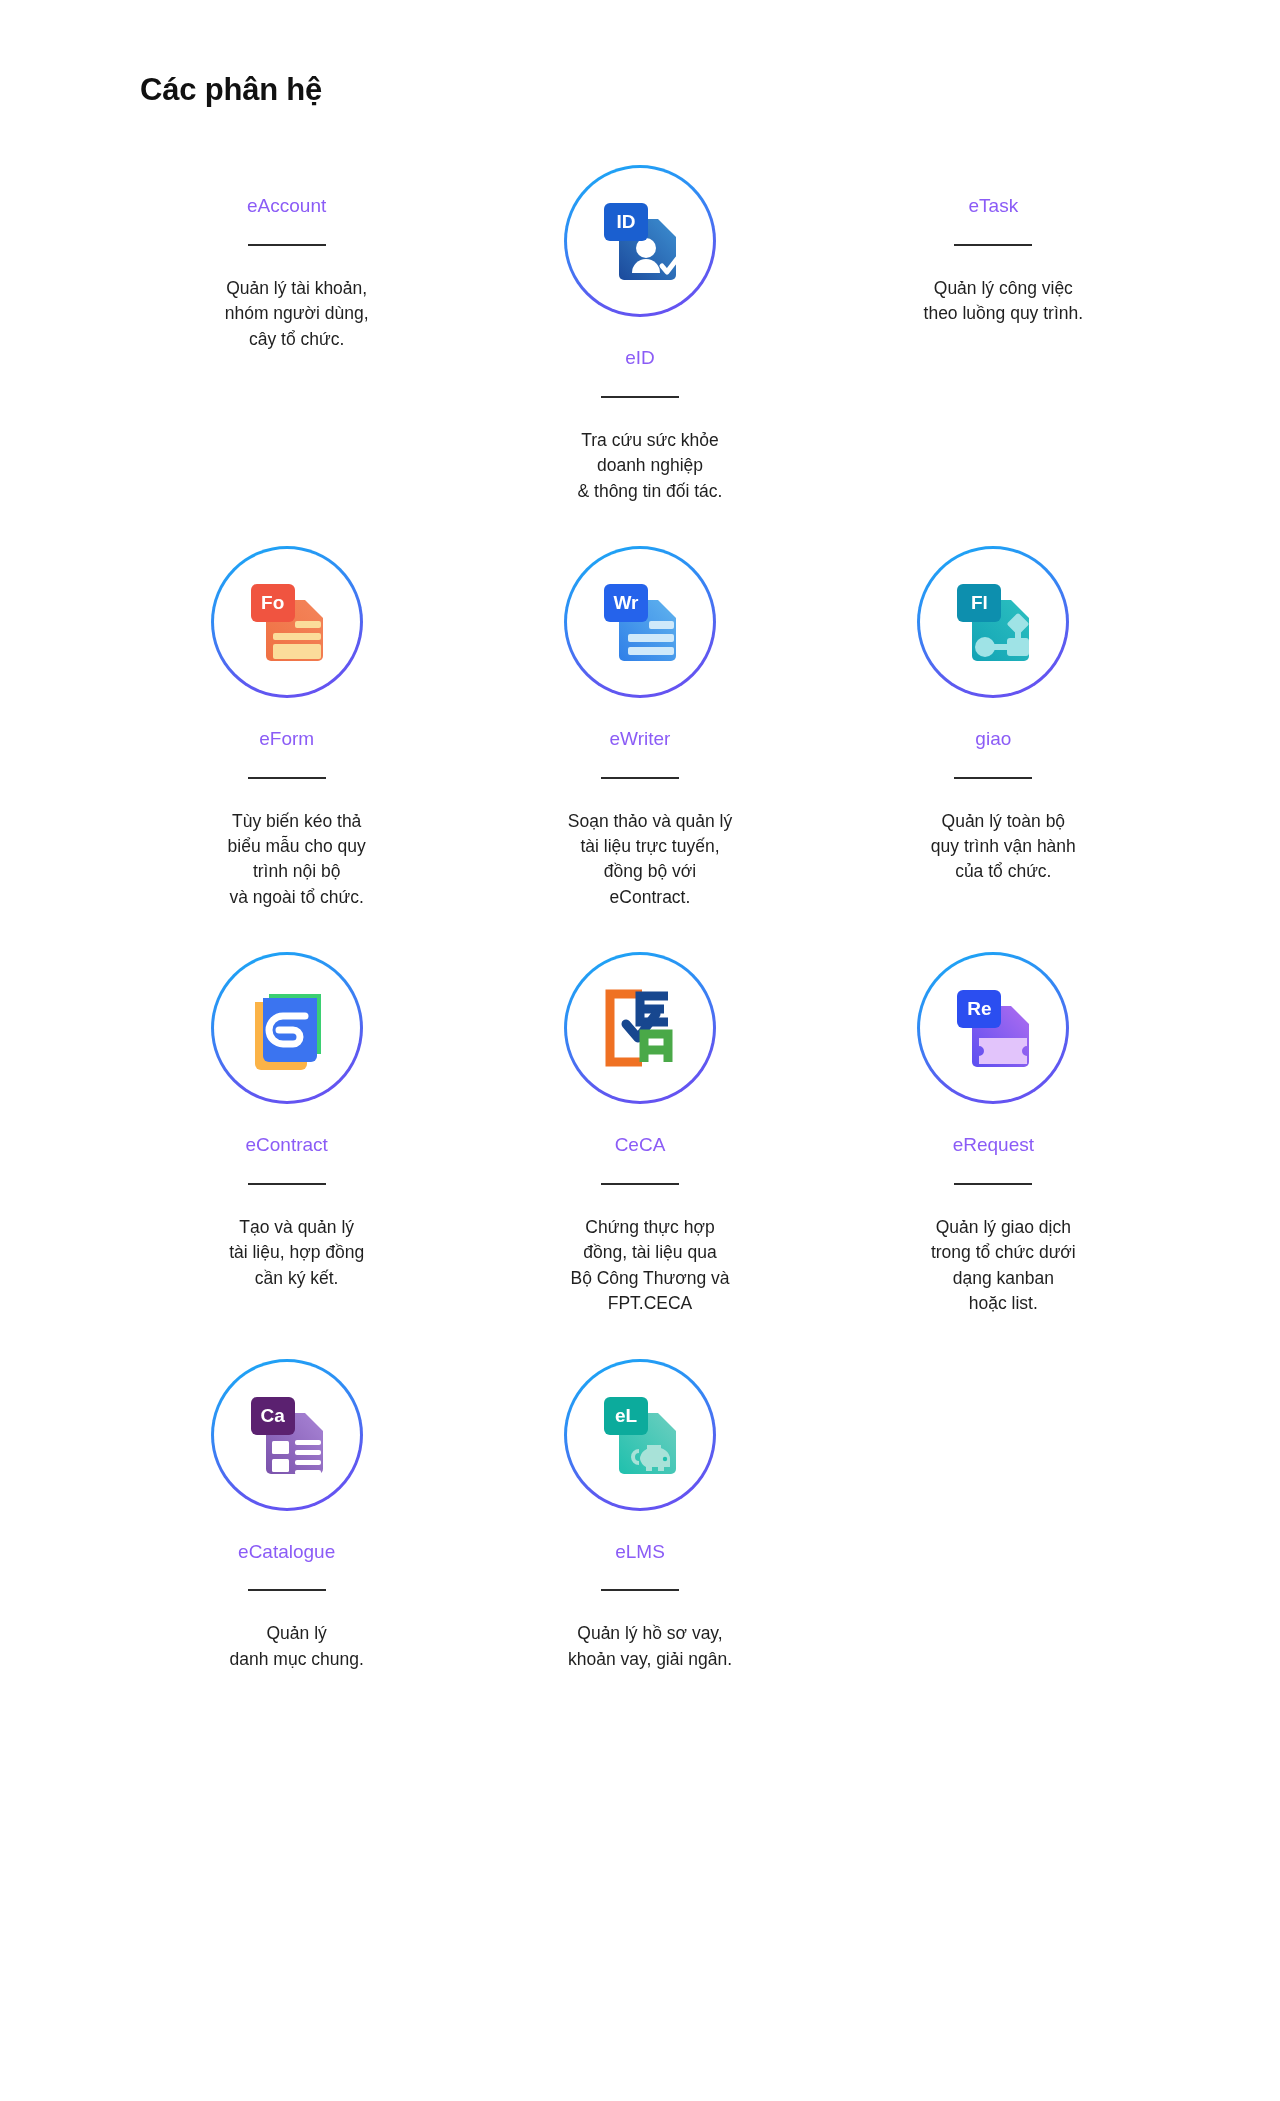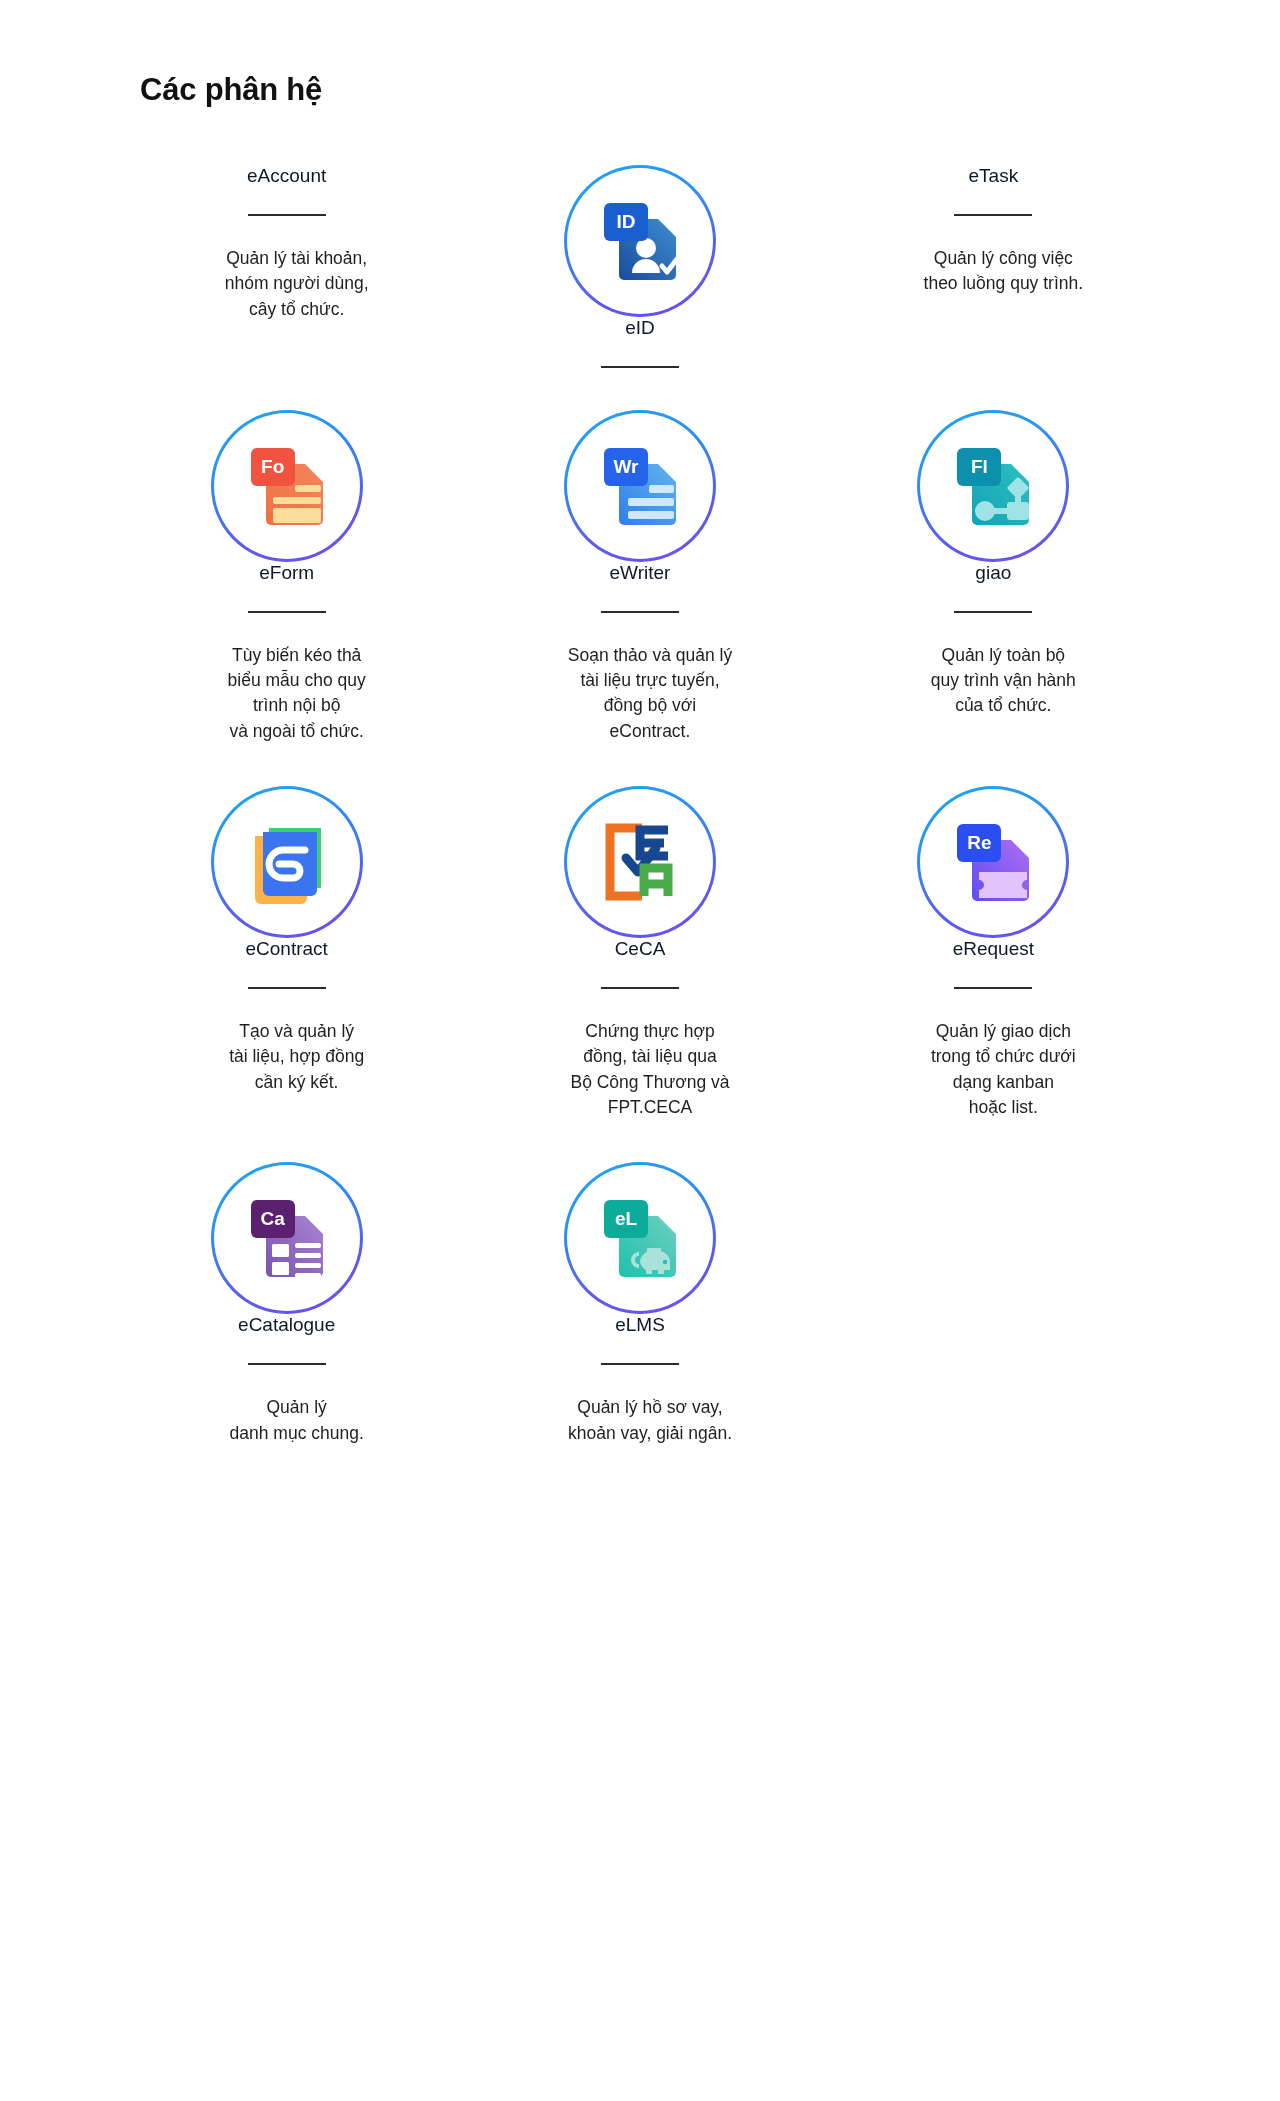--- a/index.html
+++ b/index.html
@@ -65,23 +65,24 @@
     background: #ffffff;
   }
   .icon-art {
     position: relative;
     z-index: 2;
     width: 96px;
     height: 96px;
   }
 
   .module-name {
+    margin-top: 30px;
     font-size: 19px;
     font-weight: 400;
-    color: #0f172a;
+    color: #8b5cf6;
     text-align: center;
     line-height: 1.2;
   }
   .rule {
     width: 78px;
     height: 2px;
     background: #2b2b2b;
     margin: 26px 0 0 0;
   }
   .module-desc {
@@ -129,20 +130,23 @@
       <circle cx="54" cy="55" r="10" fill="#ffffff"></circle>
       <path d="M40 80 a14 14 0 0 1 28 0 z" fill="#ffffff"></path>
       <path d="M70 73 l5 6 10 -13" stroke="#ffffff" stroke-width="5" fill="none" stroke-linecap="round" stroke-linejoin="round"></path>
     <rect x="12" y="10" width="44" height="38" rx="6" fill="#1a5fd0"></rect>
   </svg>
             <span style="position: absolute; left: 12px; top: 10px; width: 44px; height: 38px; display: flex; align-items: center; justify-content: center; color: rgb(255, 255, 255); font: 700 19px &quot;Liberation Sans&quot;, sans-serif; letter-spacing: 0px; z-index: 3; pointer-events: none;">ID</span>
           </div>
         </div>
         <div class="module-name">eID</div>
         <div class="rule"></div>
+        <div class="module-desc">Tra cứu sức khỏe
+doanh nghiệp
+&amp; thông tin đối tác.</div>
       </div>
       <div class="cell">
         <div class="module-name">eTask</div>
         <div class="rule"></div>
         <div class="module-desc">Quản lý công việc
 theo luồng quy trình.</div>
       </div>
       <div class="cell">
         <div class="icon-circle">
           <div class="icon-art" style="position: relative;">

